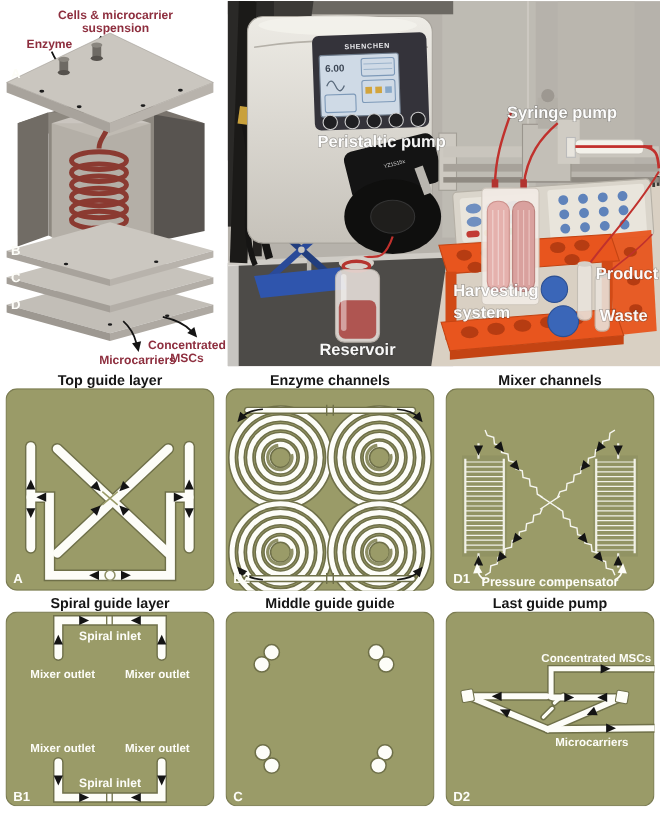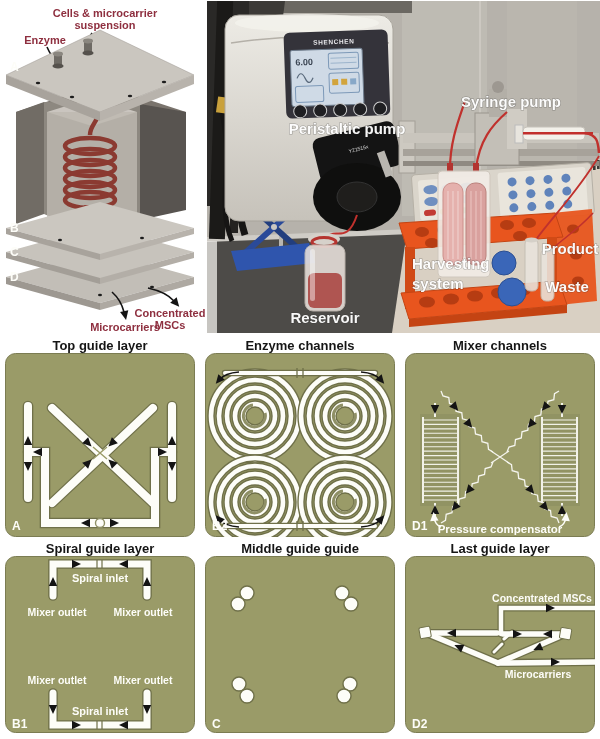--- a/index.html
+++ b/index.html
@@ -549,21 +549,21 @@
             <circle cx="34" cy="128" r="7"></circle>
               <circle cx="42" cy="140" r="7"></circle>
             <circle cx="145" cy="128" r="7"></circle>
               <circle cx="139" cy="140" r="7"></circle>
           </g>
           <text x="7" y="172" class="corner">C</text>
         </svg>
       </div>
 
       <div class="pcell">
-        <div class="ptitle">Last guide layer</div>
+        <div class="ptitle">Last guide pump</div>
         <svg width="190" height="177" viewBox="0 0 190 177">
           <rect x="0.5" y="0.5" width="189" height="176" rx="10" fill="#9a9b68" stroke="#7b7c52"></rect>
           <g class="outg" stroke-linecap="round" fill="none">
               <path stroke-width="8.1" d="M21,77 H92" stroke="#6f7049" fill="none"></path>
               <path stroke-width="8.1" d="M160,78 H98" stroke="#6f7049" fill="none"></path>
               <path stroke-width="8.1" d="M21,77 L93,107" stroke="#6f7049" fill="none"></path>
               <path stroke-width="8.1" d="M160,78 L93,107" stroke="#6f7049" fill="none"></path>
               <path stroke-width="8.1" d="M93,107 L190,106" stroke="#6f7049" fill="none"></path>
               <path stroke-width="7.1" d="M96,78 L96,52 L190,52" stroke="#6f7049" fill="none"></path>
               <path stroke-width="5.6" d="M89,96 L97,88" stroke="#6f7049" fill="none"></path>

